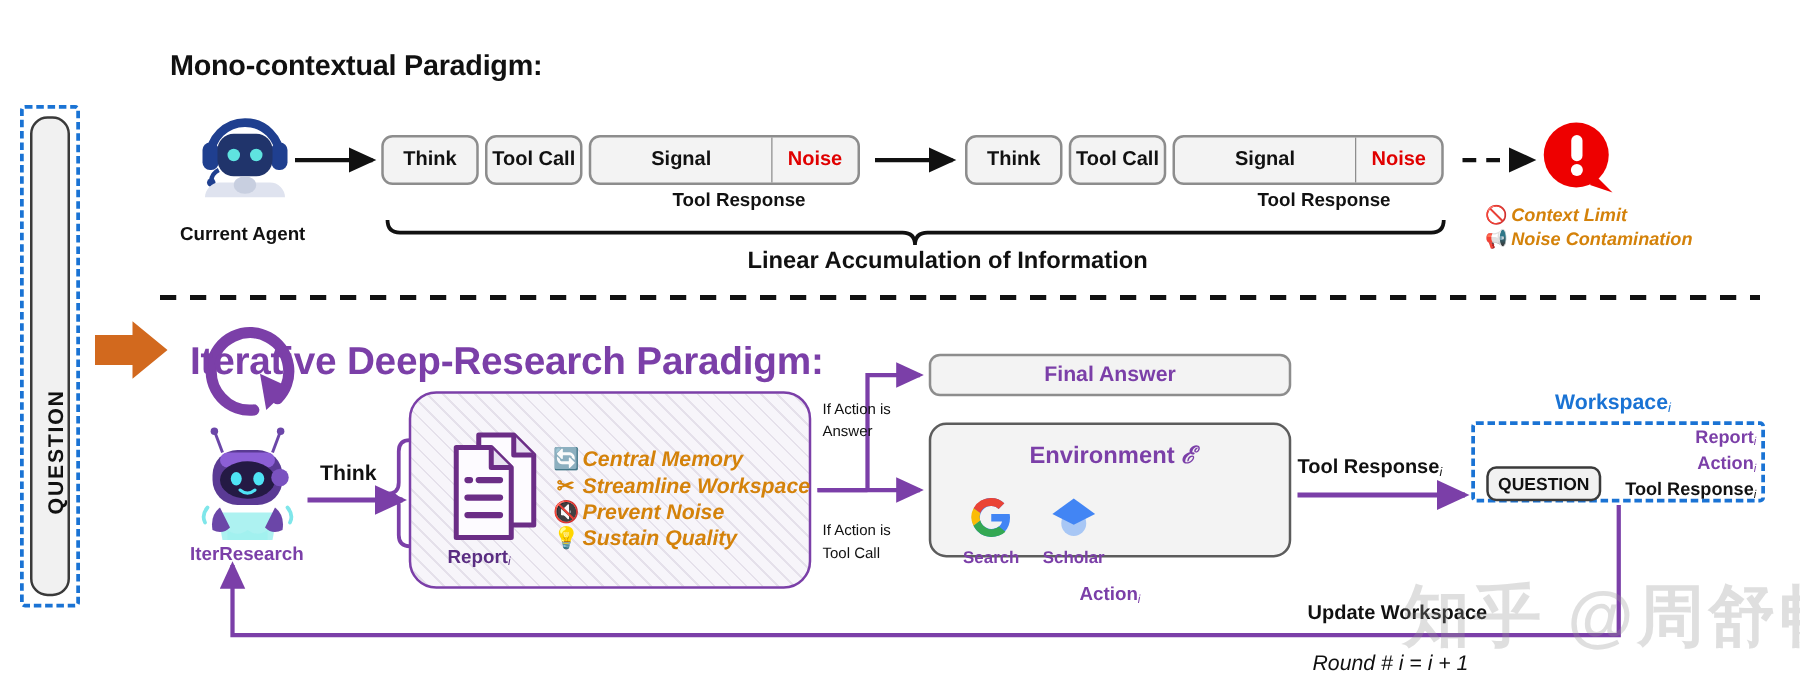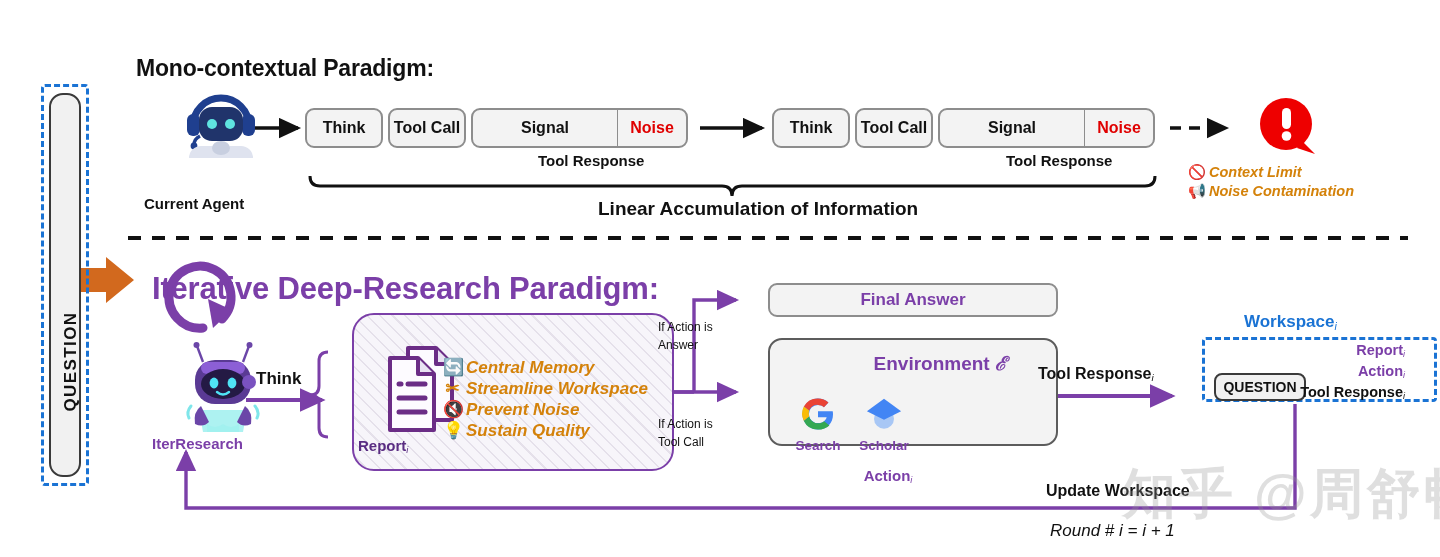--- a/index.html
+++ b/index.html
@@ -1,22 +1,22 @@
 <!DOCTYPE html>
 <html><head>
 <meta charset="utf-8">
 <style>
   html,body{margin:0;padding:0;background:#ffffff;}
   body{font-family:"Liberation Sans",sans-serif;-webkit-font-smoothing:antialiased;}
   #stage{position:relative;width:1440px;height:557px;background:#fff;overflow:hidden;}
-  .abs{position:absolute;margin-left:25px;}
+  .abs{position:absolute;}
 
   
   .t{position:absolute;white-space:nowrap;line-height:1;}
-  .bold{font-weight:bold;margin-top:16px;}
+  .bold{font-weight:bold;}
 
   
   #mono-title{left:136px;top:41px;font-size:23px;font-weight:bold;color:#111;letter-spacing:-.2px;}
 
   .chipbox{position:absolute;background:#f3f3f3;border:2px solid #8d8d8d;border-radius:9px;
            display:flex;align-items:center;justify-content:center;height:40px;
            font-size:16px;font-weight:bold;color:#111;box-sizing:border-box;}
   .chip-split{display:flex;align-items:stretch;padding:0;}
   .chip-split > div{display:flex;align-items:center;justify-content:center;font-size:16px;font-weight:bold;}
   .chip-sep{border-left:1.6px solid #8d8d8d;}

